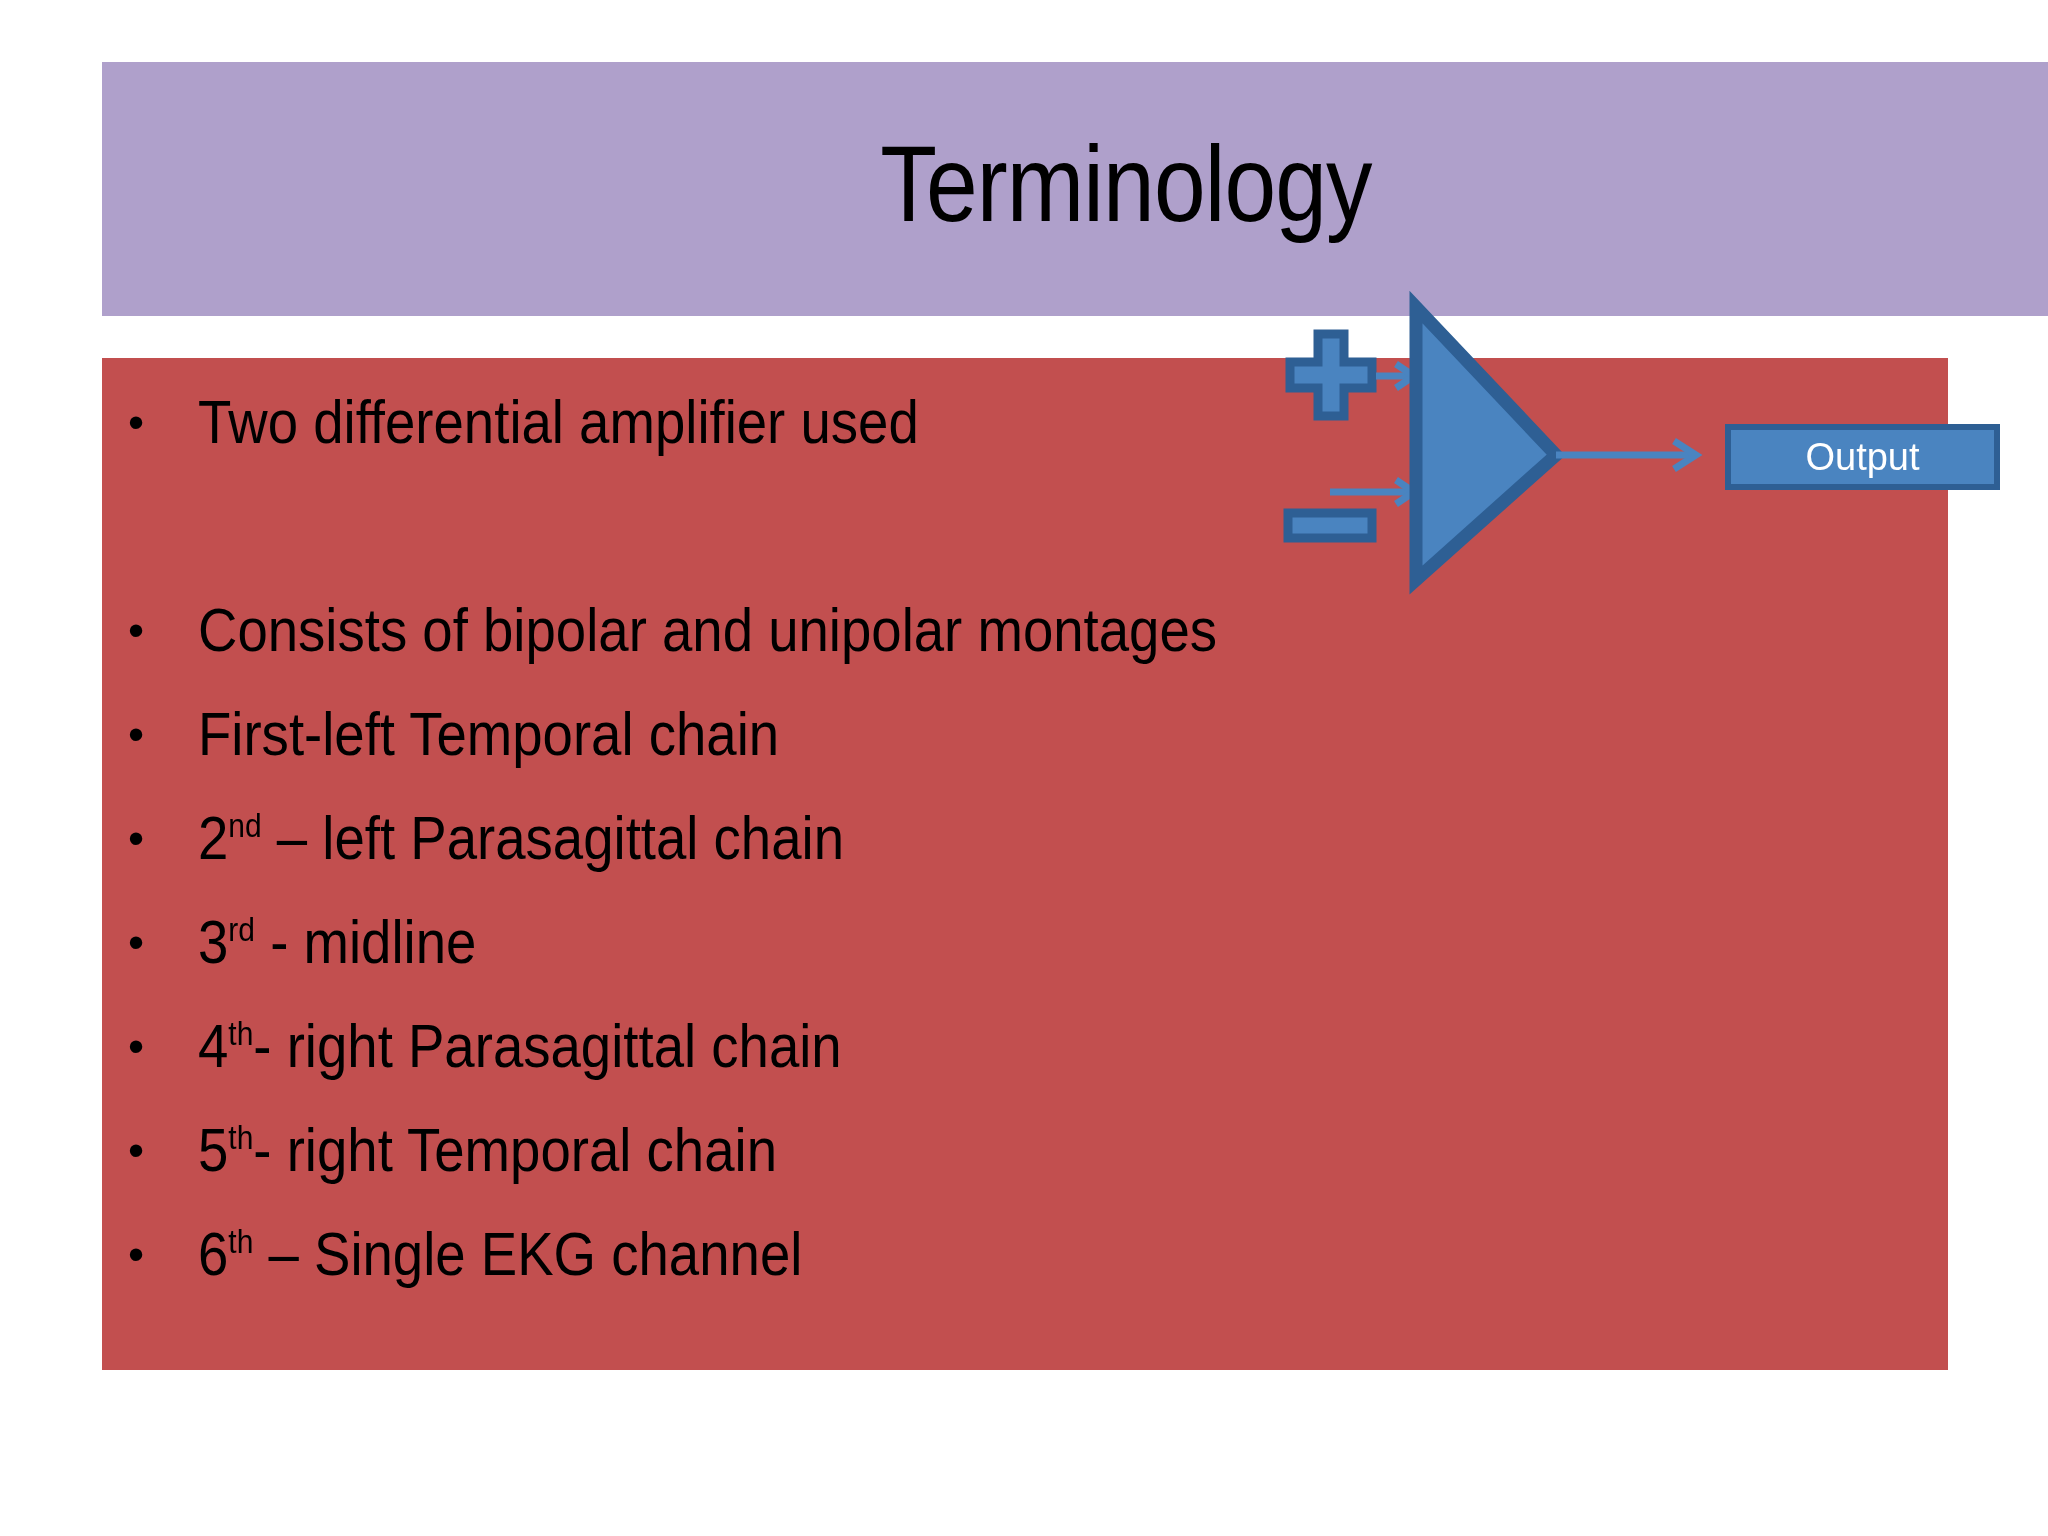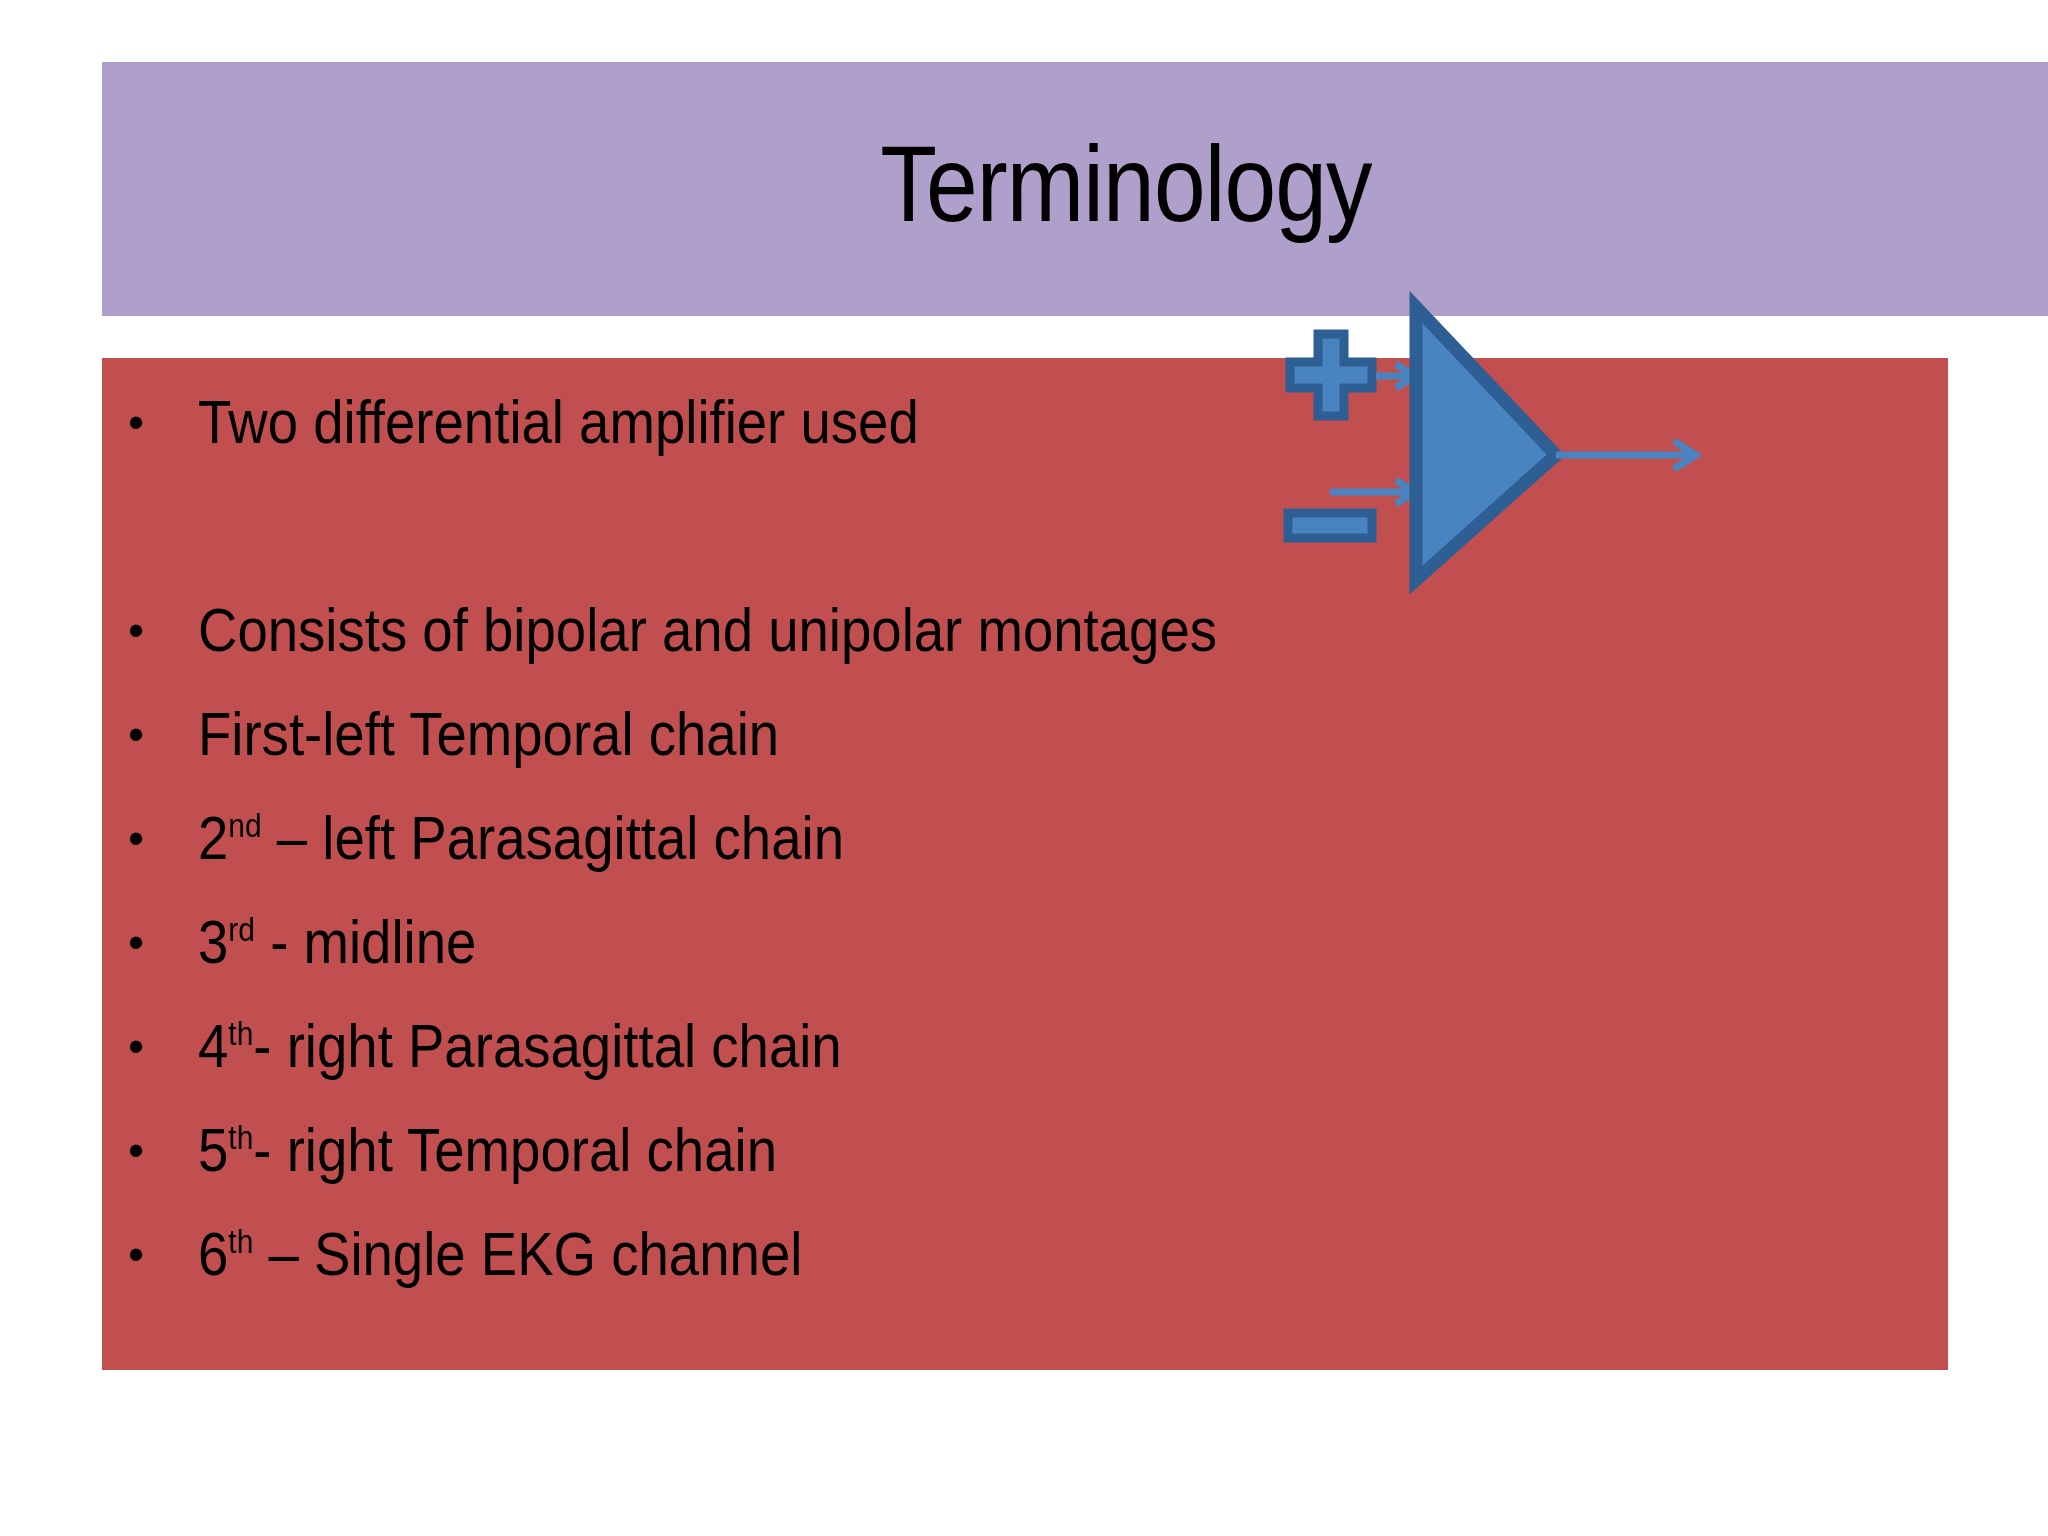--- a/index.html
+++ b/index.html
@@ -214,14 +214,17 @@
       </g>
 
       <g>
         <line x1="1556" y1="455" x2="1694" y2="455" stroke="#4A84C0" stroke-width="7"></line>
         <polyline points="1674,441 1696,455 1674,469" fill="none" stroke="#4A84C0" stroke-width="7"></polyline>
       </g>
 
     </svg>
   </div>
 
+  <div id="output-box">
+    <span id="output-label">Output</span>
+  </div>
 
 </div>
 
 </body></html>

